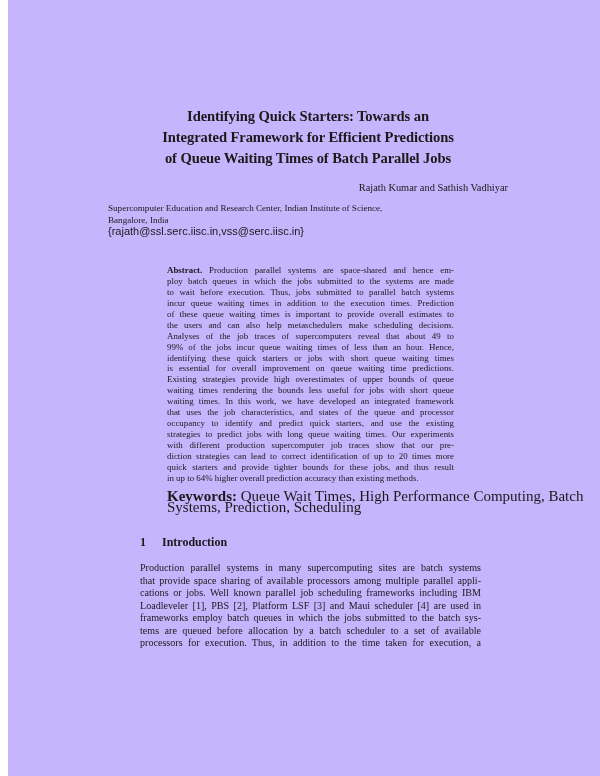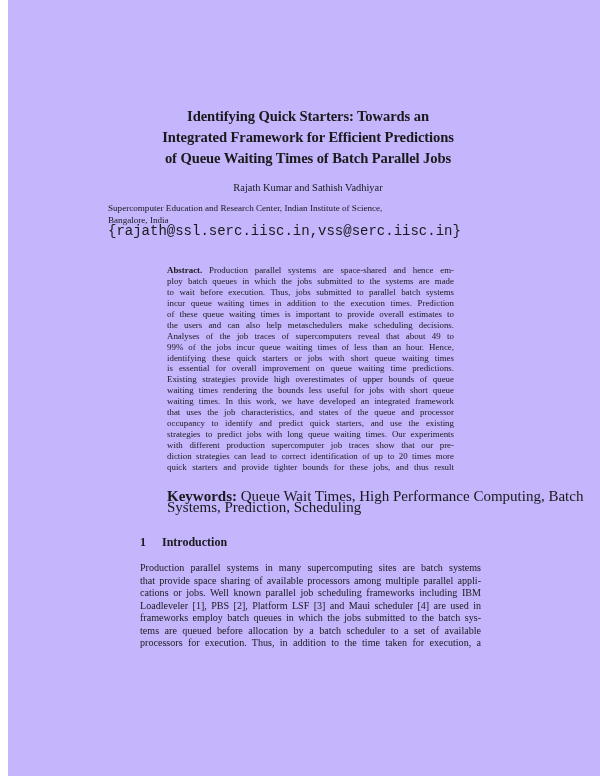--- a/index.html
+++ b/index.html
@@ -3,25 +3,25 @@
 <meta charset="utf-8">
 <style>
   html, body { margin: 0; padding: 0; background: #ffffff; }
   body { width: 600px; height: 776px; position: relative; overflow: hidden;
          font-family: "DejaVu Serif", "Liberation Serif", serif; color: #1a1a1a; }
   .page { position: absolute; left: 8px; top: 0; width: 600px; height: 776px; background: #c4b5fd; }
   .title { position: absolute; left: 100px; top: 106px; width: 400px; text-align: center;
            font-weight: bold; font-size: 14.6px; line-height: 21px; letter-spacing: -0.1px;
            font-family: "Liberation Serif", serif; }
   .title div { white-space: nowrap; }
-  .authors { position: absolute; left: 100px; top: 182px; width: 400px; text-align: center;
+  .authors { position: absolute; left: 100px; top: 182px; width: 400px; text-align: right;
              font-size: 10.4px; font-family: "Liberation Serif", serif; }
   .affil { position: absolute; left: 100px; top: 203px; width: 400px; text-align: left;
            font-size: 9.1px; line-height: 11.6px; font-family: "Liberation Serif", serif; }
-  .email { font-family: Liberation Mono, monospace; font-size: 14px; }
+  .email { font-family: Liberation Sans, sans-serif; font-size: 11px; }
   .abstract { position: absolute; left: 159px; top: 265px; width: 287px;
               font-size: 8.9px; line-height: 10.95px; text-align: justify;
               font-family: "Liberation Serif", serif; }
   .abstract .line { display: block; text-align: justify; text-align-last: justify; white-space: nowrap; height: 10.95px; }
   .abstract .line.last { text-align-last: left; }
   .abstract b, .keywords b { font-weight: bold; }
   .keywords { position: absolute; left: 159px; top: 491px; width: 287px;
               font-size: 15px; line-height: 10.95px; font-family: "Liberation Serif", serif; }
   .keywords .line { display: block; white-space: nowrap; height: 10.95px; text-align-last: justify; }
   .keywords .line.last { text-align-last: left; }
@@ -64,20 +64,21 @@
     <span class="line">is essential for overall improvement on queue waiting time predictions.</span>
     <span class="line">Existing strategies provide high overestimates of upper bounds of queue</span>
     <span class="line">waiting times rendering the bounds less useful for jobs with short queue</span>
     <span class="line">waiting times. In this work, we have developed an integrated framework</span>
     <span class="line">that uses the job characteristics, and states of the queue and processor</span>
     <span class="line">occupancy to identify and predict quick starters, and use the existing</span>
     <span class="line">strategies to predict jobs with long queue waiting times. Our experiments</span>
     <span class="line">with different production supercomputer job traces show that our pre-</span>
     <span class="line">diction strategies can lead to correct identification of up to 20 times more</span>
     <span class="line">quick starters and provide tighter bounds for these jobs, and thus result</span>
+    <span class="line last">in up to 64% higher overall prediction accuracy than existing methods.</span>
   </div>
 
   <div class="keywords">
     <span class="line"><b>Keywords:</b><span> Queue Wait Times, High Performance Computing, Batch</span></span>
     <span class="line last">Systems, Prediction, Scheduling</span>
   </div>
 
   <div class="section-head">
     <span class="num">1</span><span>Introduction</span>
   </div>

